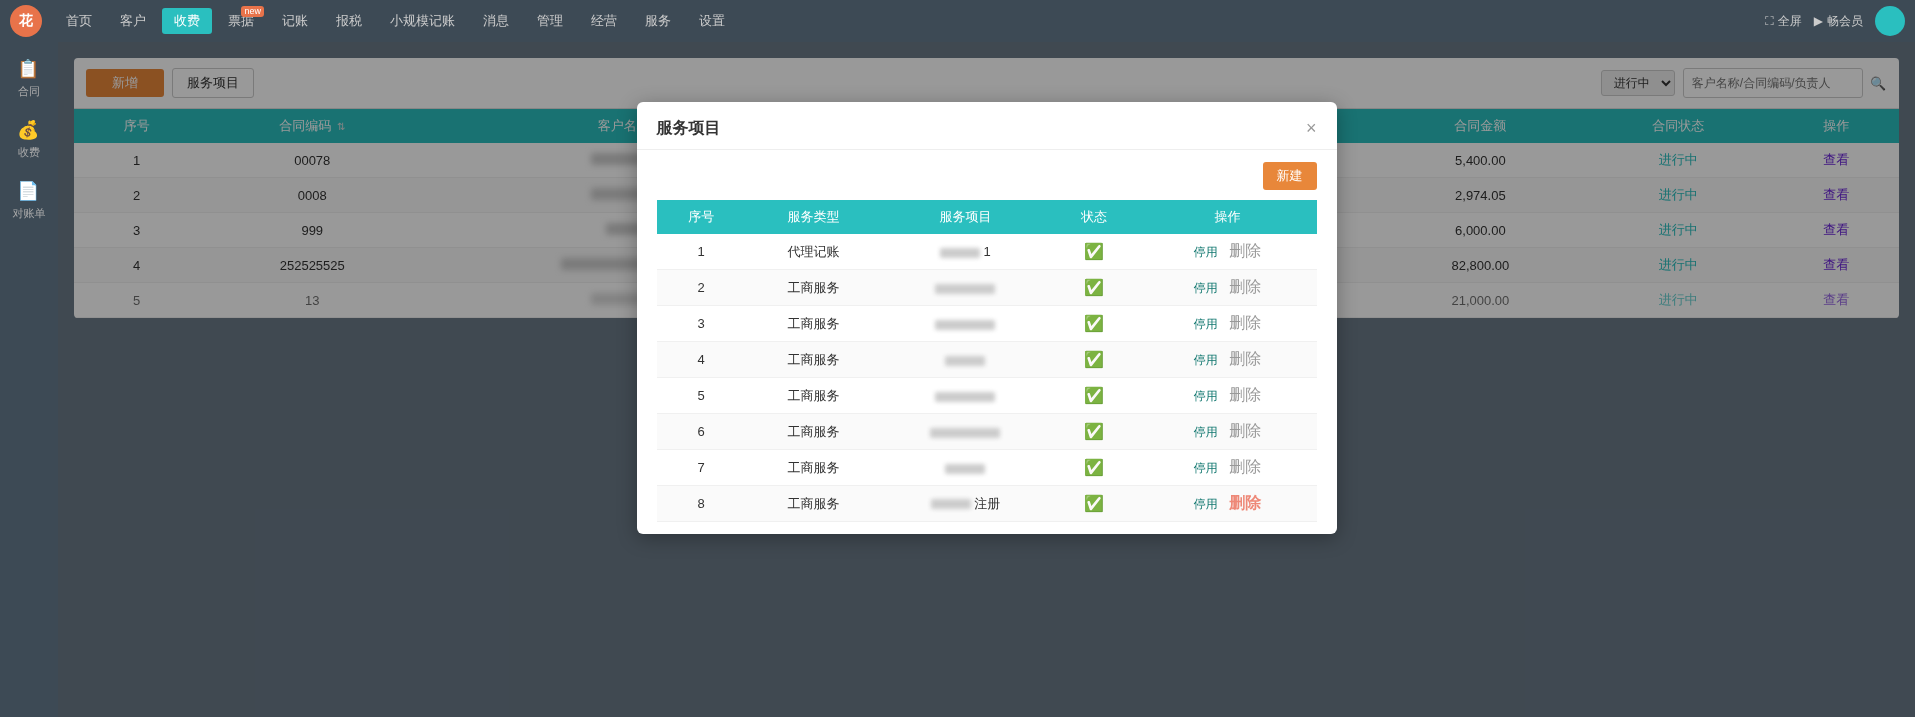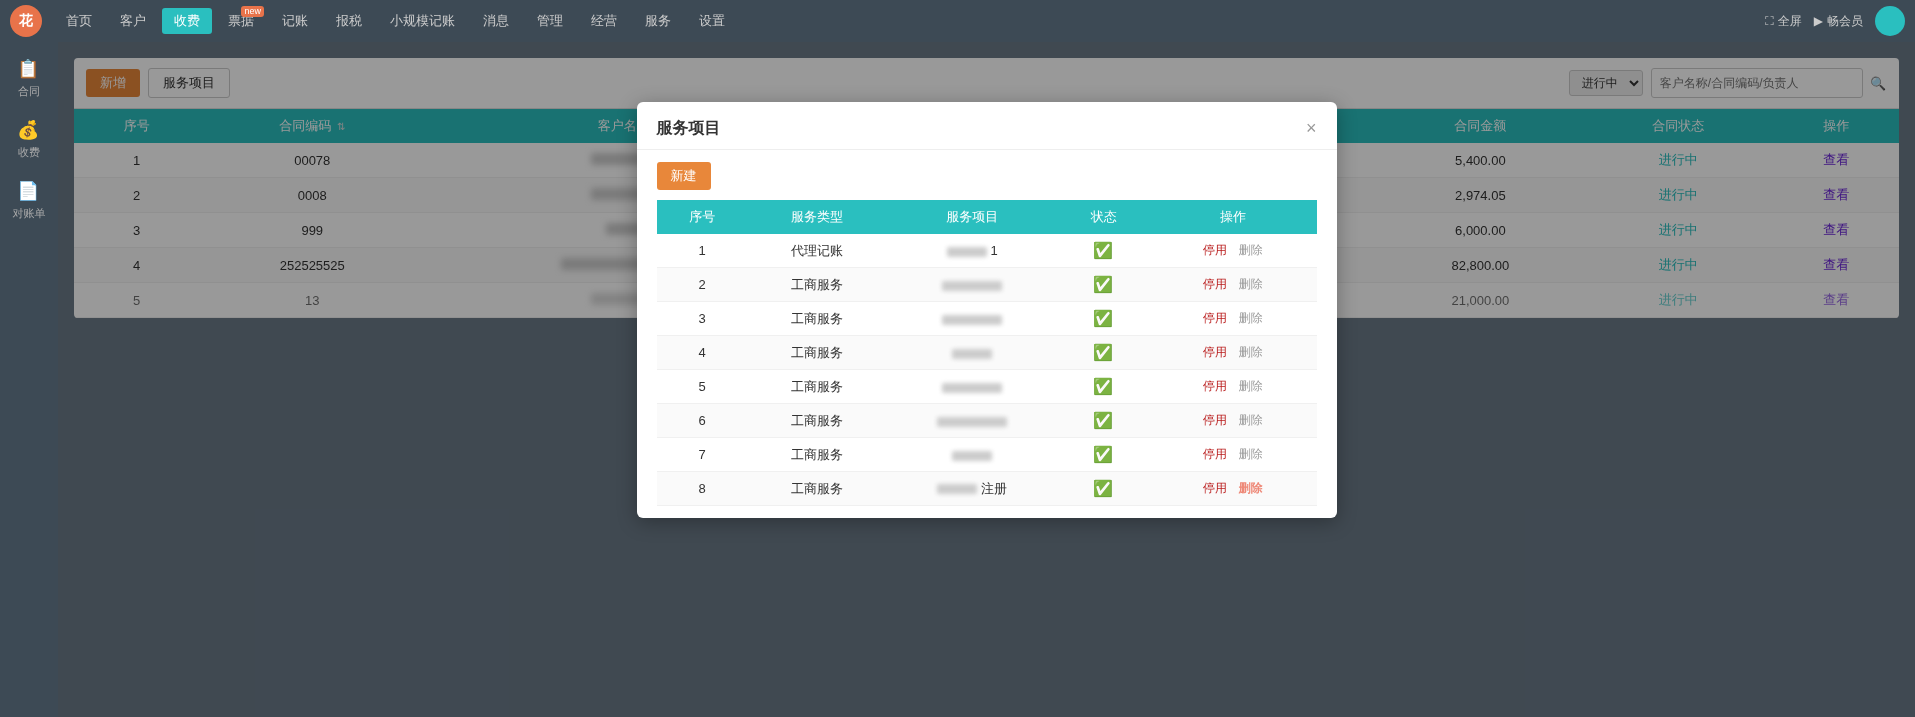--- a/index.html
+++ b/index.html
@@ -100,21 +100,21 @@
     }
     .table-toolbar {
       padding: 10px 12px;
       display: flex; align-items: center; gap: 8px;
       border-bottom: 1px solid #e0e0e0;
     }
     .btn-new {
       background: #e8873a;
       color: white;
       border: none;
-      padding: 5px 14px;
+      padding: 5px 26px;
       border-radius: 3px;
       cursor: pointer;
       font-size: 13px;
     }
     .btn-service {
       background: white;
       color: #333;
       border: 1px solid #ccc;
       padding: 5px 14px;
       border-radius: 3px;
@@ -130,21 +130,21 @@
       border: 1px solid #ccc;
       border-radius: 3px;
       font-size: 12px;
       color: #333;
     }
     .search-input {
       padding: 7px 8px;
       border: 1px solid #ccc;
       border-radius: 3px;
       font-size: 12px;
-      width: 212px;
+      width: 180px;
       color: #999;
     }
     .search-icon { color: #999; cursor: pointer; }
 
     
     .data-table { width: 100%; border-collapse: collapse; }
     .data-table thead tr { background: #2abfbf; color: white; }
     .data-table thead th {
       padding: 8px 12px;
       text-align: center;
@@ -207,21 +207,21 @@
     .modal-header {
       padding: 16px 20px 10px;
       display: flex; align-items: center; justify-content: space-between;
       border-bottom: 1px solid #eee;
     }
     .modal-title { font-size: 16px; color: #333; font-weight: bold; }
     .modal-close {
       cursor: pointer; color: #999; font-size: 18px;
     }
     .modal-body { padding: 12px 20px; flex: 1; overflow-y: auto; }
-    .modal-toolbar { display: flex; margin-bottom: 10px; }
+    .modal-toolbar { display: flex; justify-content: flex-end; margin-bottom: 10px; }
     .btn-new-modal {
       background: #e8873a;
       color: white;
       border: none;
       padding: 5px 14px;
       border-radius: 3px;
       cursor: pointer;
       font-size: 13px;
     }
 
@@ -237,25 +237,25 @@
     .modal-table tbody tr { border-bottom: 1px solid #f0f0f0; }
     .modal-table tbody tr:nth-child(even) { background: #fafafa; }
     .modal-table tbody td {
       padding: 7px 12px;
       text-align: center;
       font-size: 13px;
       color: #333;
     }
     .check-icon { color: #2abfbf; font-size: 16px; }
     .btn-stop {
-      color: #b91c1c; cursor: pointer; font-size: 12px;
+      color: #0f766e; cursor: pointer; font-size: 12px;
       border: none; background: none; padding: 0 4px;
     }
     .btn-delete {
-      color: #999; cursor: pointer; font-size: 12px;
+      color: #999; cursor: pointer; font-size: 16px;
       border: none; background: none; padding: 0 4px;
     }
     .blur-text {
       display: inline-block;
       width: 60px; height: 10px;
       background: #ccc;
       border-radius: 2px;
       filter: blur(2px);
       vertical-align: middle;
     }

